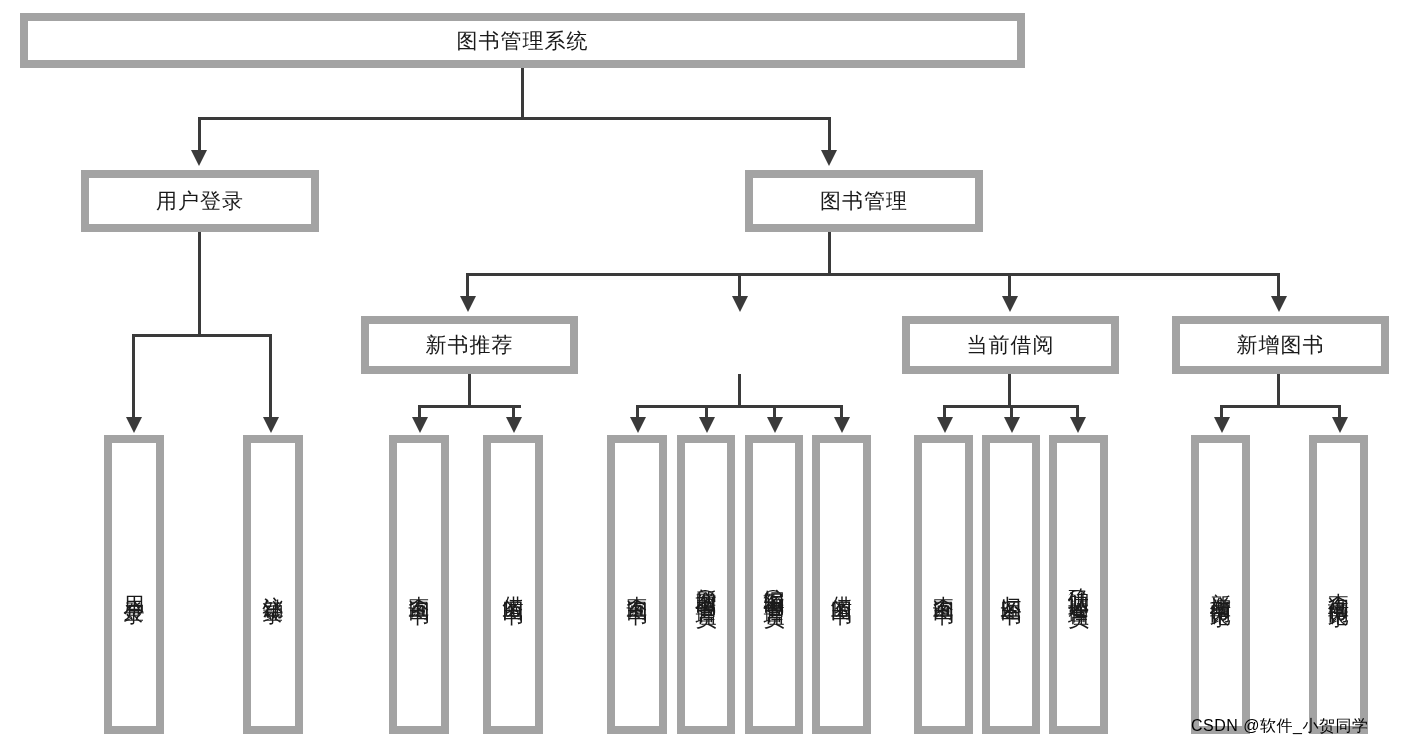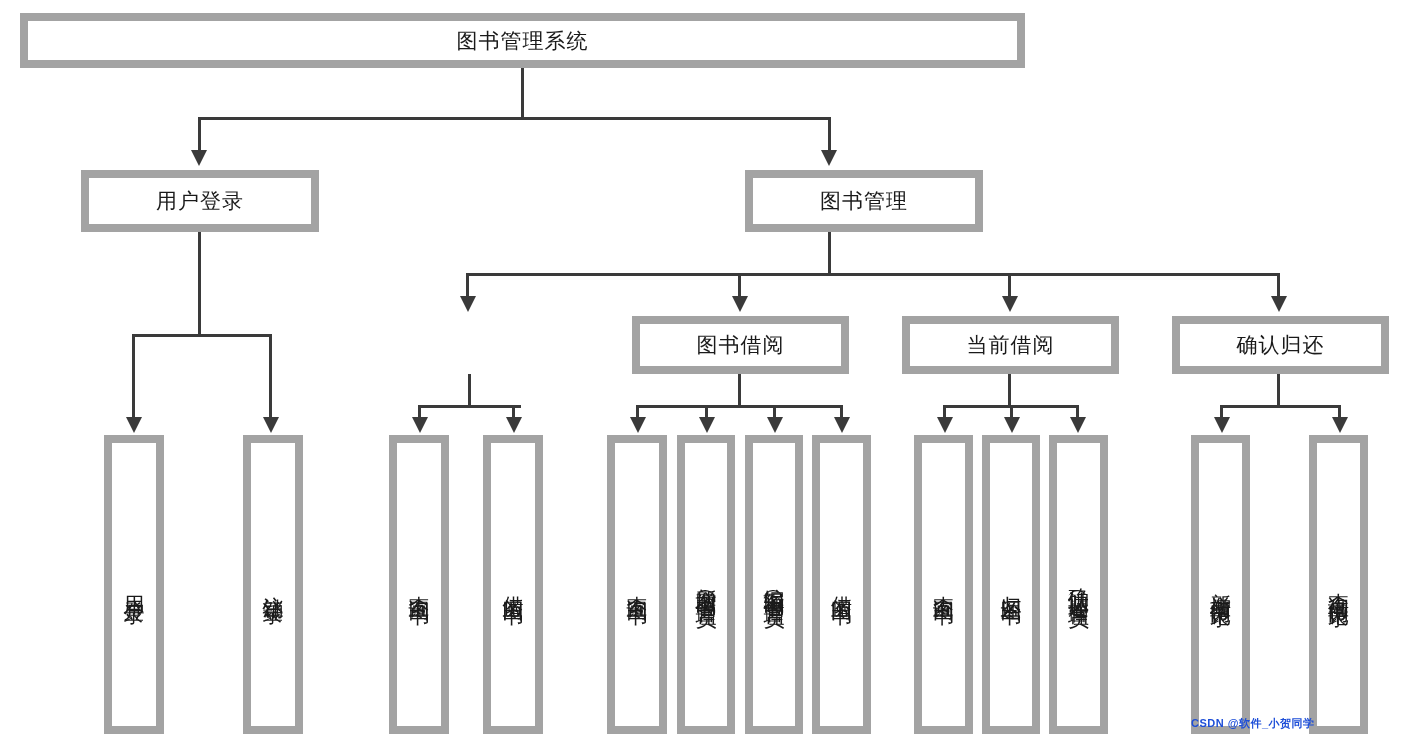--- a/index.html
+++ b/index.html
@@ -53,25 +53,24 @@
   .arrow {
     position: absolute;
     width: 0;
     height: 0;
     border-left: 8px solid transparent;
     border-right: 8px solid transparent;
     border-top: 16px solid #3a3a3a;
   }
   .watermark {
     position: absolute;
-    font-size: 11px;
-    color: #1d4ed8;
+    font-size: 16px;
+    color: #000000;
     white-space: nowrap;
     letter-spacing: 0.5px;
-    font-weight: bold;
   }
 </style>
 </head>
 <body>
 
 <div id="canvas">
 
   <div class="node h" style="left:20px; top:13px; width:1005px; height:55px;">
     <span>图书管理系统</span>
   </div>
@@ -105,28 +104,28 @@
   <div class="edge hline" style="left:466px; top:273px; width:814px;"></div>
   <div class="edge vline" style="left:466px; top:273px; height:26px;"></div>
   <div class="arrow" style="left:460px; top:296px;"></div>
   <div class="edge vline" style="left:738px; top:273px; height:26px;"></div>
   <div class="arrow" style="left:732px; top:296px;"></div>
   <div class="edge vline" style="left:1008px; top:273px; height:26px;"></div>
   <div class="arrow" style="left:1002px; top:296px;"></div>
   <div class="edge vline" style="left:1277px; top:273px; height:26px;"></div>
   <div class="arrow" style="left:1271px; top:296px;"></div>
 
-  <div class="node h" style="left:632px; top:316px; width:217px; height:58px;">
-    <span>图书借阅</span>
+  <div class="node h" style="left:361px; top:316px; width:217px; height:58px;">
+    <span>新书推荐</span>
   </div>
   <div class="node h" style="left:902px; top:316px; width:217px; height:58px;">
     <span>当前借阅</span>
   </div>
   <div class="node h" style="left:1172px; top:316px; width:217px; height:58px;">
-    <span>确认归还</span>
+    <span>新增图书</span>
   </div>
 
   <div class="edge vline" style="left:468px; top:374px; height:33px;"></div>
   <div class="edge hline" style="left:418px; top:405px; width:103px;"></div>
   <div class="edge vline" style="left:418px; top:405px; height:14px;"></div>
   <div class="arrow" style="left:412px; top:417px;"></div>
   <div class="edge vline" style="left:512px; top:405px; height:14px;"></div>
   <div class="arrow" style="left:506px; top:417px;"></div>
 
   <div class="edge vline" style="left:738px; top:374px; height:33px;"></div>

